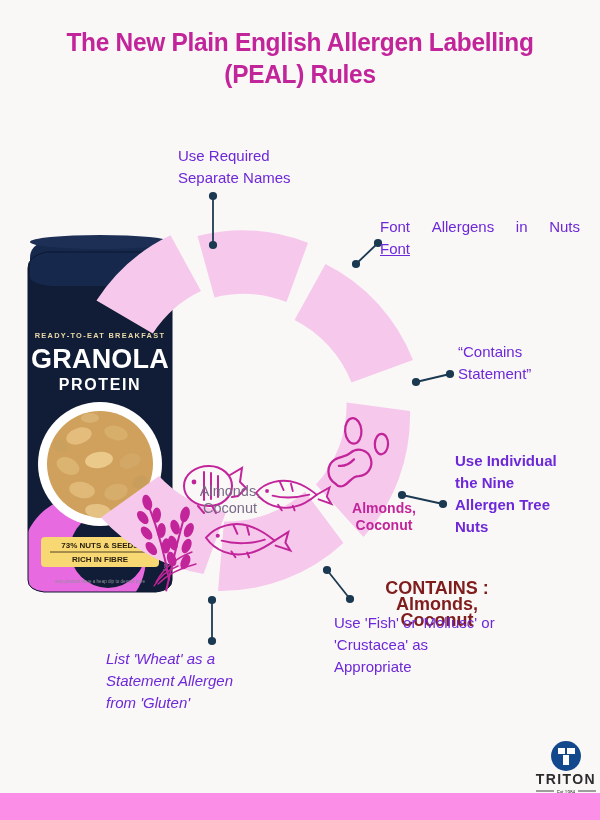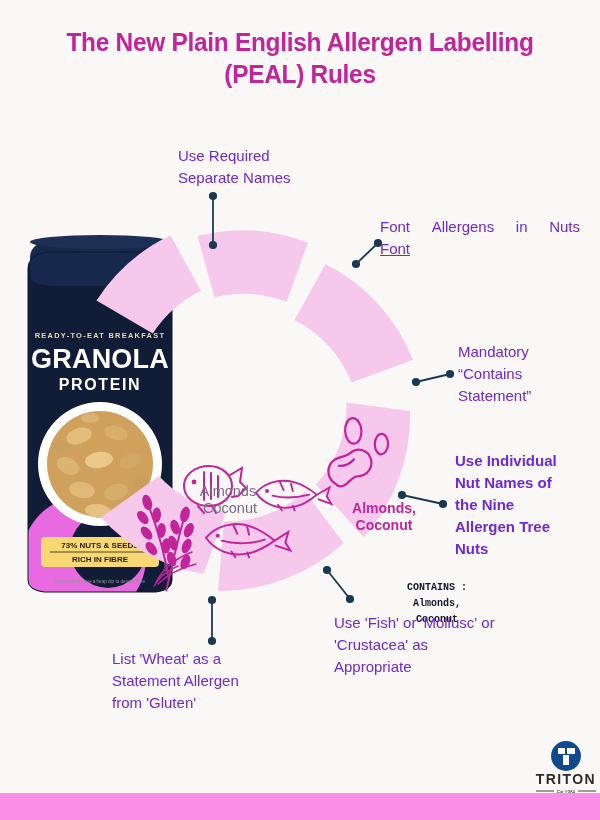--- a/index.html
+++ b/index.html
@@ -30,36 +30,36 @@
   .wheel svg{display:block;overflow:visible;}
 
   .seg-text{
     position:absolute;
     text-align:center;
     line-height:17px;
     pointer-events:none;
   }
   .seg-text.plain{color:#7a6a86;font-size:14.5px;font-weight:400;}
   .seg-text.bold{color:#c2249a;font-size:14px;font-weight:bold;}
-  .seg-text.contains{color:#0f172a;font-size:10px;font-weight:bold;line-height:16px;font-family:Liberation Mono, monospace;}
+  .seg-text.contains{color:#7f1d1d;font-size:18px;font-weight:bold;line-height:16px;}
 
   
   #lbl-plain   {left:118px;top:255px;width:100px;}
   #lbl-bold    {left:272px;top:272px;width:100px;}
   #lbl-contains{left:320px;top:352px;width:110px;}
 
   
   .callout{position:absolute;color:#6d28d9;font-size:15px;line-height:22px;font-weight:500;}
   #co-required {left:178px;top:145px;width:180px;}
   #co-bold     {left:380px;top:216px;width:200px;text-align:justify;}
   #co-bold .last{text-align:left;text-decoration:underline;}
   #co-mandatory{left:458px;top:341px;width:140px;}
   #co-nuts     {left:455px;top:450px;width:145px;font-weight:bold;}
   #co-fish     {left:334px;top:612px;width:220px;}
-  #co-wheat    {left:112px;top:648px;width:180px;}
+  #co-wheat    {left:106px;top:648px;width:180px;font-style:italic;}
 
   
   .lines{position:absolute;left:0;top:0;width:600px;height:820px;pointer-events:none;}
 
   
   .product{position:absolute;left:24px;top:228px;width:152px;height:368px;}
   .prod-svg{display:block;}
 
   
   .footer-band{position:absolute;left:0;top:793px;width:600px;height:27px;background:#fb8fe8;}
@@ -308,28 +308,26 @@
     <div style="display:flex;justify-content:space-between;">
       <span>Font</span>
       <span>Allergens</span>
       <span>in</span>
       <span>Nuts</span>
     </div>
     <div class="last">Font</div>
   </div>
 
   <div class="callout" id="co-mandatory">
-    <div>Mandatory</div>
     <div>“Contains</div>
     <div>Statement”</div>
   </div>
 
   <div class="callout" id="co-nuts">
     <div>Use Individual</div>
-    <div>Nut Names of</div>
     <div>the Nine</div>
     <div>Allergen Tree</div>
     <div>Nuts</div>
   </div>
 
   <div class="callout" id="co-fish">
     <div>Use 'Fish' or 'Mollusc' or</div>
     <div>'Crustacea' as</div>
     <div>Appropriate</div>
   </div>

